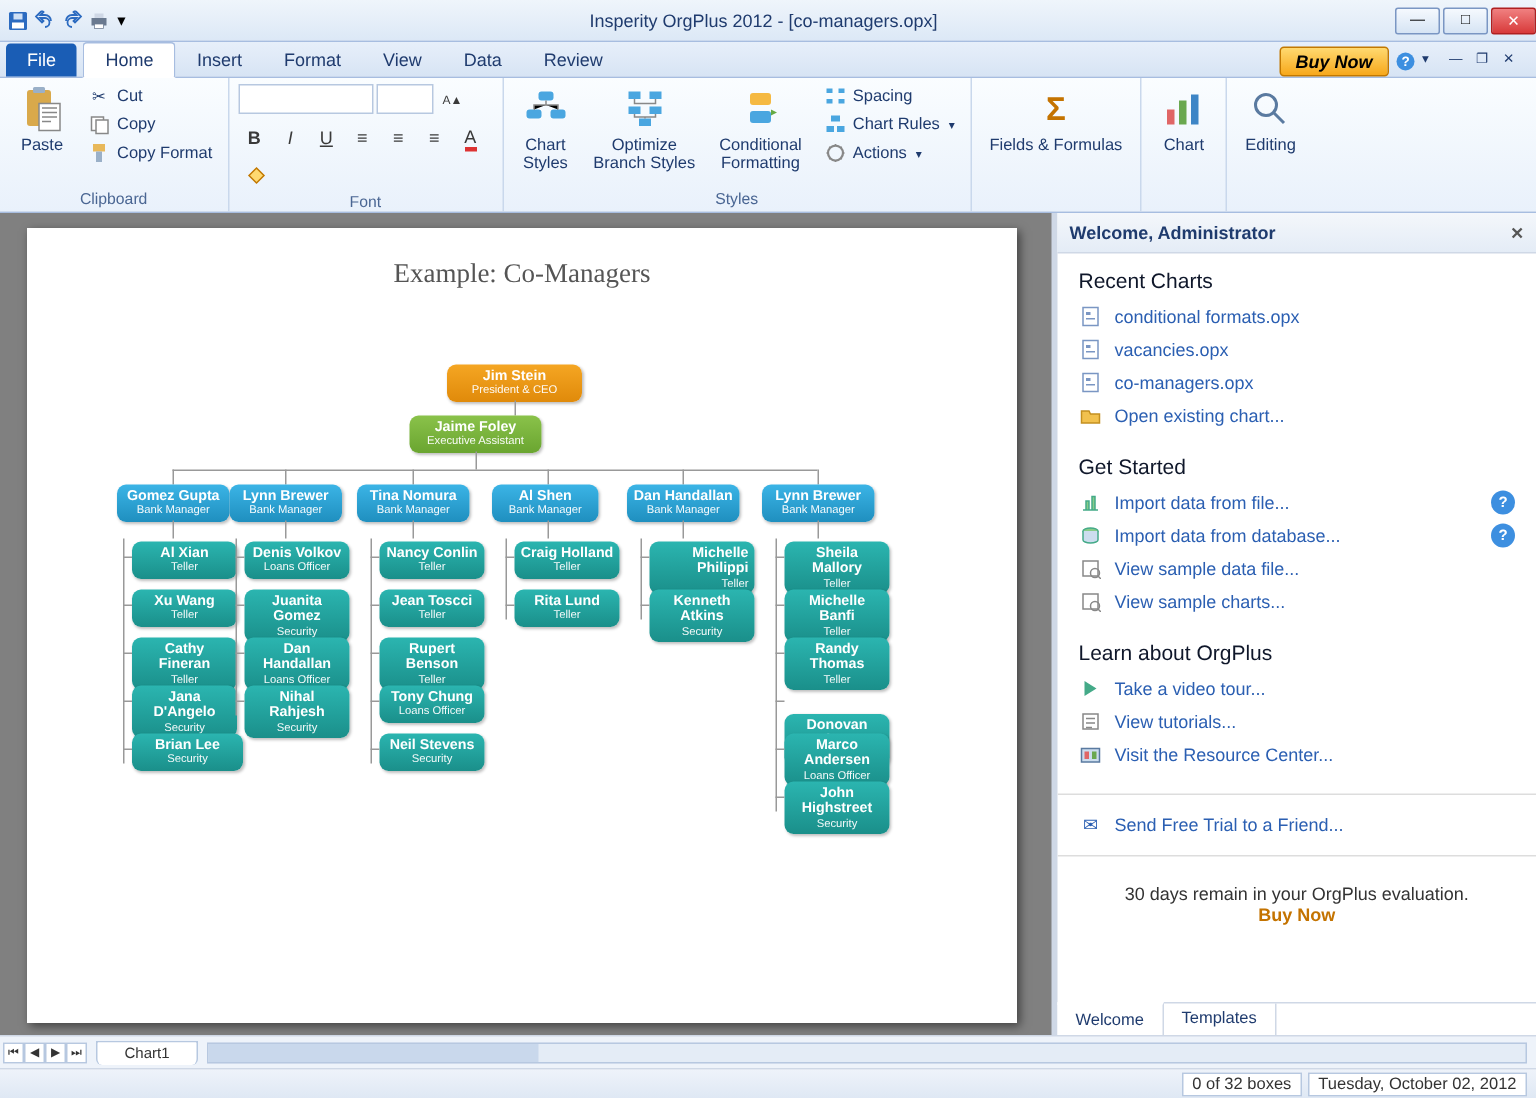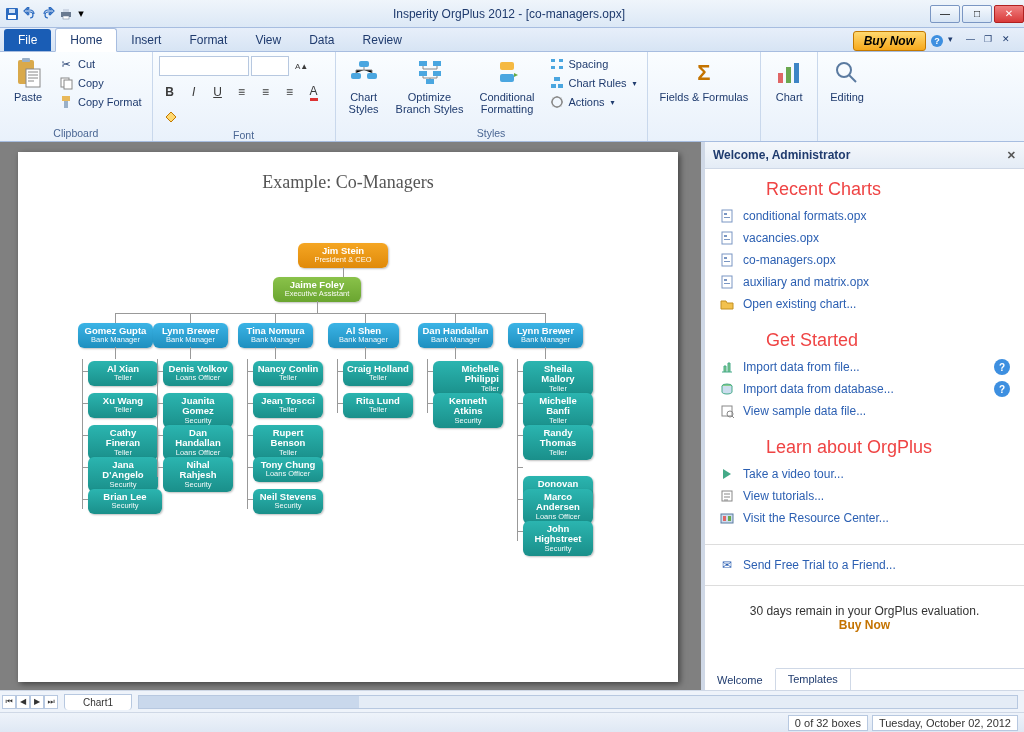--- a/index.html
+++ b/index.html
@@ -53,21 +53,21 @@
 .green { background:linear-gradient(#8ac24a,#6aa530); }
 .blue { background:linear-gradient(#3bb4e6,#1f8fbf); }
 .teal { background:linear-gradient(#2bb5b0,#1a8f8a); }
 .conn { position:absolute; background:#999; }
 
 
 .sidepanel { width:320px; background:#fff; border-left:1px solid #cfd8e6; display:flex; flex-direction:column; }
 .sp-title { background:linear-gradient(#f4f7fb,#e4ecf6); border-bottom:1px solid #cfd8e6; padding:6px 8px; font-size:12px; font-weight:bold; color:#1f3b6e; display:flex; justify-content:space-between; align-items:center;}
 .sp-body { flex:1; overflow:auto; padding:10px 14px; font-size:12px; }
 .sp-section { margin-bottom:18px; }
-.sp-section h3 { font-size:18px; color:#ef4444; font-weight:normal; margin-bottom:8px;margin-left:47px; }
+.sp-section h3 { font-size:14px; color:#0f172a; font-weight:normal; margin-bottom:8px; }
 .sp-list { display:flex; flex-direction:column; gap:6px; }
 .sp-link { display:flex; align-items:center; gap:8px; color:#2b5fb2; text-decoration:none; }
 .sp-link .li-ico { width:16px; height:16px; display:flex; align-items:center; justify-content:center; }
 .sp-help { margin-left:auto; width:16px; height:16px; border-radius:50%; background:#3d8fe0; color:#fff; display:flex; align-items:center; justify-content:center; font-size:10px; font-weight:bold;}
 .sp-divider { border-top:1px solid #ddd; margin:12px -14px; }
 .sp-eval { text-align:center; font-size:12px; color:#333; padding:6px 0 2px; }
 .sp-eval a { color:#c47300; font-weight:bold; text-decoration:none; }
 .sp-tabs { display:flex; border-top:1px solid #cfd8e6; }
 .sp-tab { padding:4px 12px; font-size:11px; color:#1f3b6e; border-right:1px solid #cfd8e6; }
 .sp-tab.active { background:#fff; border-top:2px solid #fff; margin-top:-1px; }
@@ -561,30 +561,20 @@
                   <rect x="2" y="1" width="10" height="12" fill="#fff" stroke="#7a96c3"></rect>
                   <rect x="4" y="4" width="3" height="2" fill="#7a96c3"></rect>
                   <rect x="4" y="8" width="6" height="1" fill="#7a96c3"></rect>
                 </svg>
               </span>
               <span>co-managers.opx</span>
             </a>
             <a class="sp-link">
               <span class="li-ico">
                 <svg width="14" height="14">
-                  <rect x="2" y="1" width="10" height="12" fill="#fff" stroke="#7a96c3"></rect>
-                  <rect x="4" y="4" width="3" height="2" fill="#7a96c3"></rect>
-                  <rect x="4" y="8" width="6" height="1" fill="#7a96c3"></rect>
-                </svg>
-              </span>
-              <span>auxiliary and matrix.opx</span>
-            </a>
-            <a class="sp-link">
-              <span class="li-ico">
-                <svg width="14" height="14">
                   <path d="M1 4h5l1 2h6v6H1z" fill="#f2c14e" stroke="#c49020"></path>
                 </svg>
               </span>
               <span>Open existing chart...</span>
             </a>
           </div>
       </div>
       <div class="sp-section">
         <h3>Get Started</h3>
         <div class="sp-list" id="gs-list">
@@ -609,20 +599,30 @@
             </a>
             <a class="sp-link">
               <span class="li-ico">
                 <svg width="14" height="14">
                   <rect x="2" y="2" width="10" height="10" fill="#fff" stroke="#888"></rect>
                   <circle cx="10" cy="10" r="3" fill="none" stroke="#888"></circle>
                   <path d="M12 12l2 2" stroke="#888"></path>
                 </svg>
               </span>
               <span>View sample data file...</span>
+            </a>
+            <a class="sp-link">
+              <span class="li-ico">
+                <svg width="14" height="14">
+                  <rect x="2" y="2" width="10" height="10" fill="#fff" stroke="#888"></rect>
+                  <circle cx="10" cy="10" r="3" fill="none" stroke="#888"></circle>
+                  <path d="M12 12l2 2" stroke="#888"></path>
+                </svg>
+              </span>
+              <span>View sample charts...</span>
             </a>
           </div>
       </div>
       <div class="sp-section">
         <h3>Learn about OrgPlus</h3>
         <div class="sp-list" id="learn-list">
             <a class="sp-link">
               <span class="li-ico">
                 <svg width="14" height="14">
                   <path d="M3 2v10l8-5z" fill="#4a8"></path>

